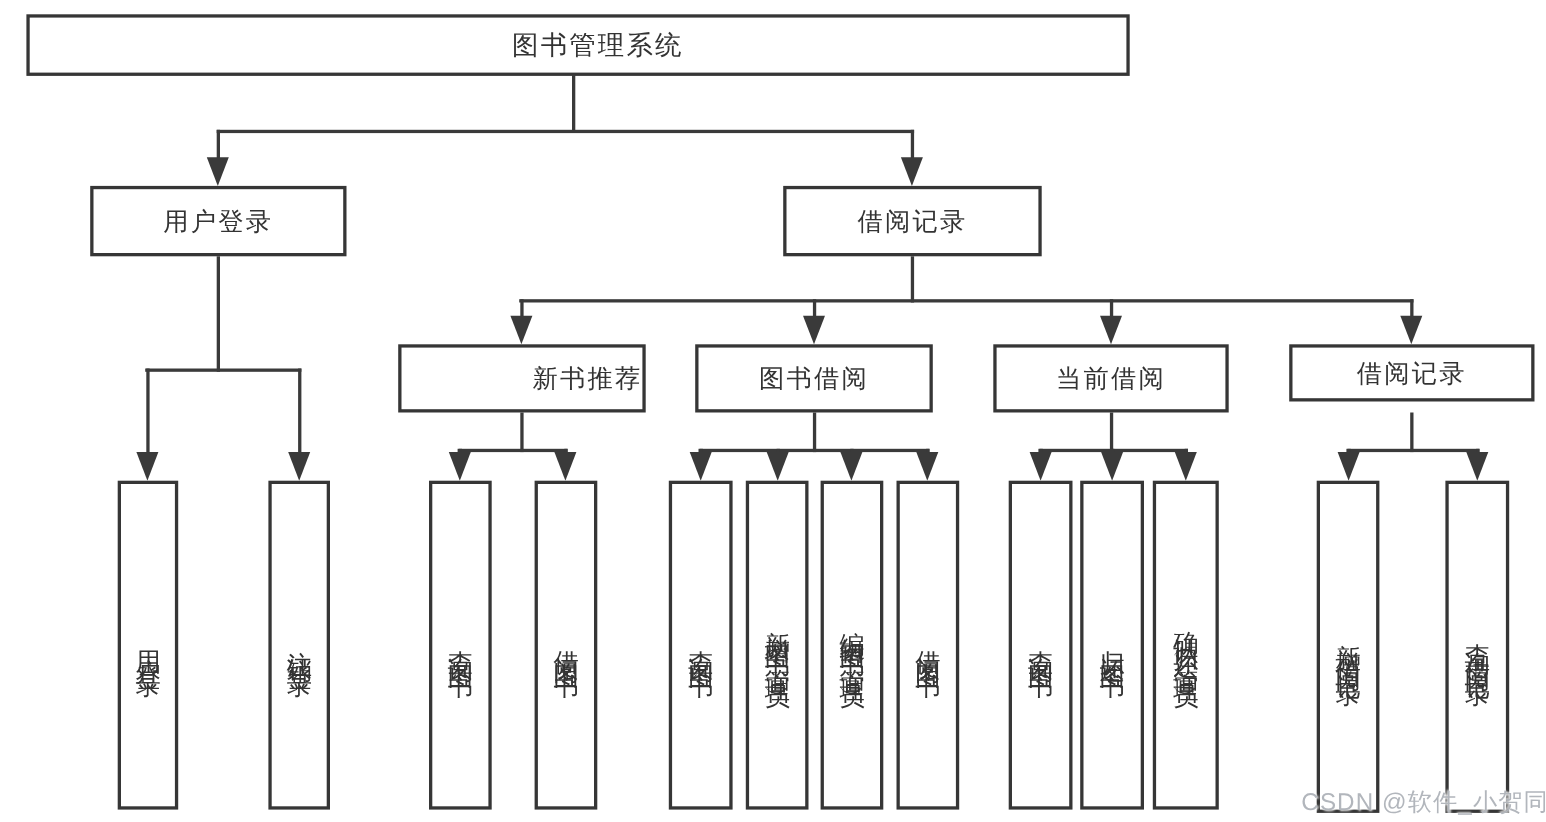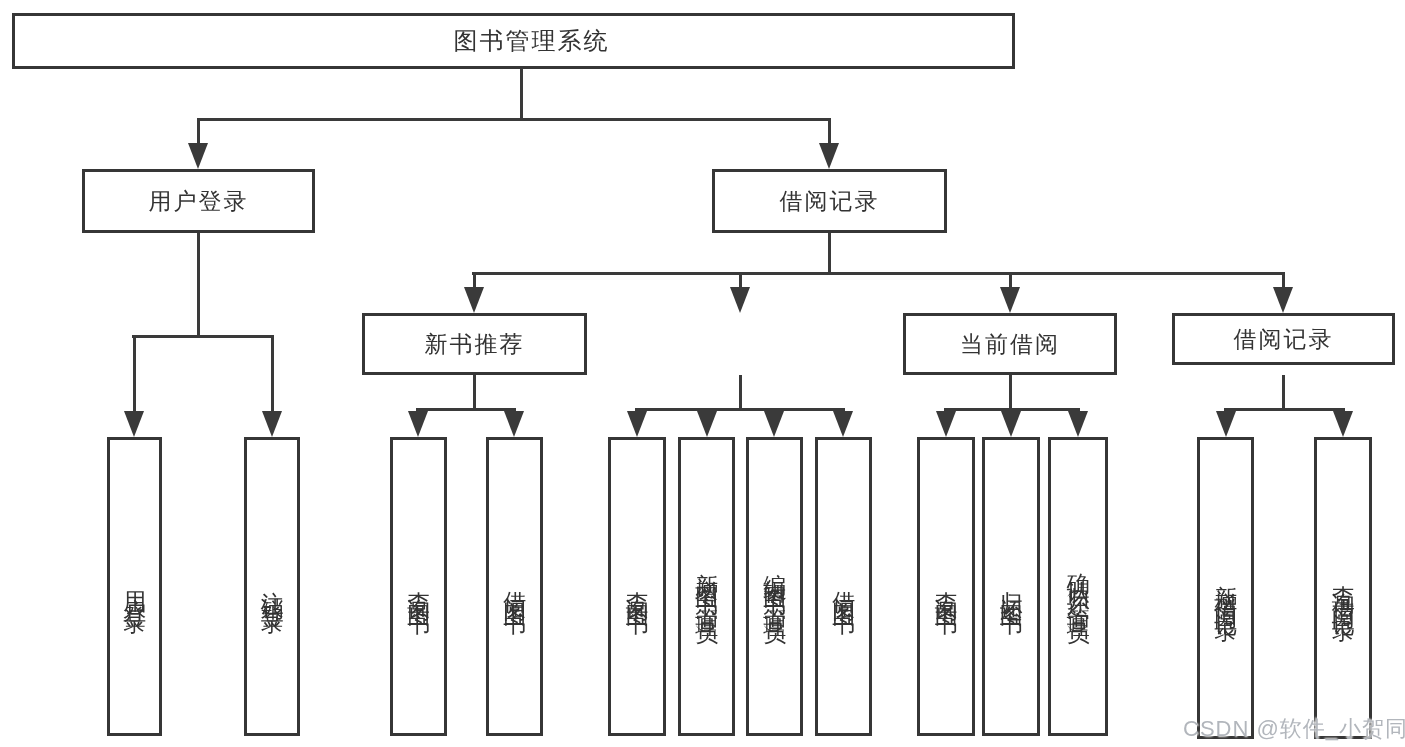--- a/index.html
+++ b/index.html
@@ -35,21 +35,21 @@
     position:absolute; left:1183px; top:714px;
     font-size:22px; letter-spacing:1px; color:var(--watermark);
     text-shadow:1px 1px 2px #fff,-1px -1px 2px #fff; white-space:nowrap;
   }
 </style>
 </head>
 <body>
 
 <div id="canvas">
 
-  <div class="b root" style="left:12px;top:13px;width:1003px;height:56px;padding-left:36px;">
+  <div class="b root" style="left:24px;top:13px;width:1003px;height:56px;padding-left:36px;">
     <span class="lbl">图书管理系统</span>
   </div>
 
   <div class="v" style="left:520px;top:68px;height:52px;"></div>
   <div class="h" style="left:197px;top:118px;width:634px;"></div>
   <div class="v" style="left:197px;top:118px;height:30px;"></div>
   <div class="t" style="left:188px;top:143px;"></div>
   <div class="v" style="left:828px;top:118px;height:30px;"></div>
   <div class="t" style="left:819px;top:143px;"></div>
 
@@ -71,22 +71,25 @@
   <div class="h" style="left:472px;top:272px;width:813px;"></div>
   <div class="v" style="left:473px;top:272px;height:20px;"></div>
   <div class="t" style="left:464px;top:287px;"></div>
   <div class="v" style="left:739px;top:272px;height:20px;"></div>
   <div class="t" style="left:730px;top:287px;"></div>
   <div class="v" style="left:1009px;top:272px;height:20px;"></div>
   <div class="t" style="left:1000px;top:287px;"></div>
   <div class="v" style="left:1282px;top:272px;height:20px;"></div>
   <div class="t" style="left:1273px;top:287px;"></div>
 
-  <div class="b" style="left:362px;top:313px;width:225px;height:62px;">
+  <div class="b" style="left:362px;top:313px;width:225px;height:62px;justify-content:flex-end;">
     <span class="lbl">新书推荐</span>
+  </div>
+  <div class="b" style="left:632px;top:313px;width:216px;height:62px;">
+    <span class="lbl">图书借阅</span>
   </div>
   <div class="b" style="left:903px;top:313px;width:214px;height:62px;">
     <span class="lbl">当前借阅</span>
   </div>
   <div class="b" style="left:1172px;top:313px;width:223px;height:52px;">
     <span class="lbl">借阅记录</span>
   </div>
 
   <div class="v" style="left:473px;top:375px;height:36px;"></div>
   <div class="h" style="left:416px;top:408px;width:100px;"></div>

